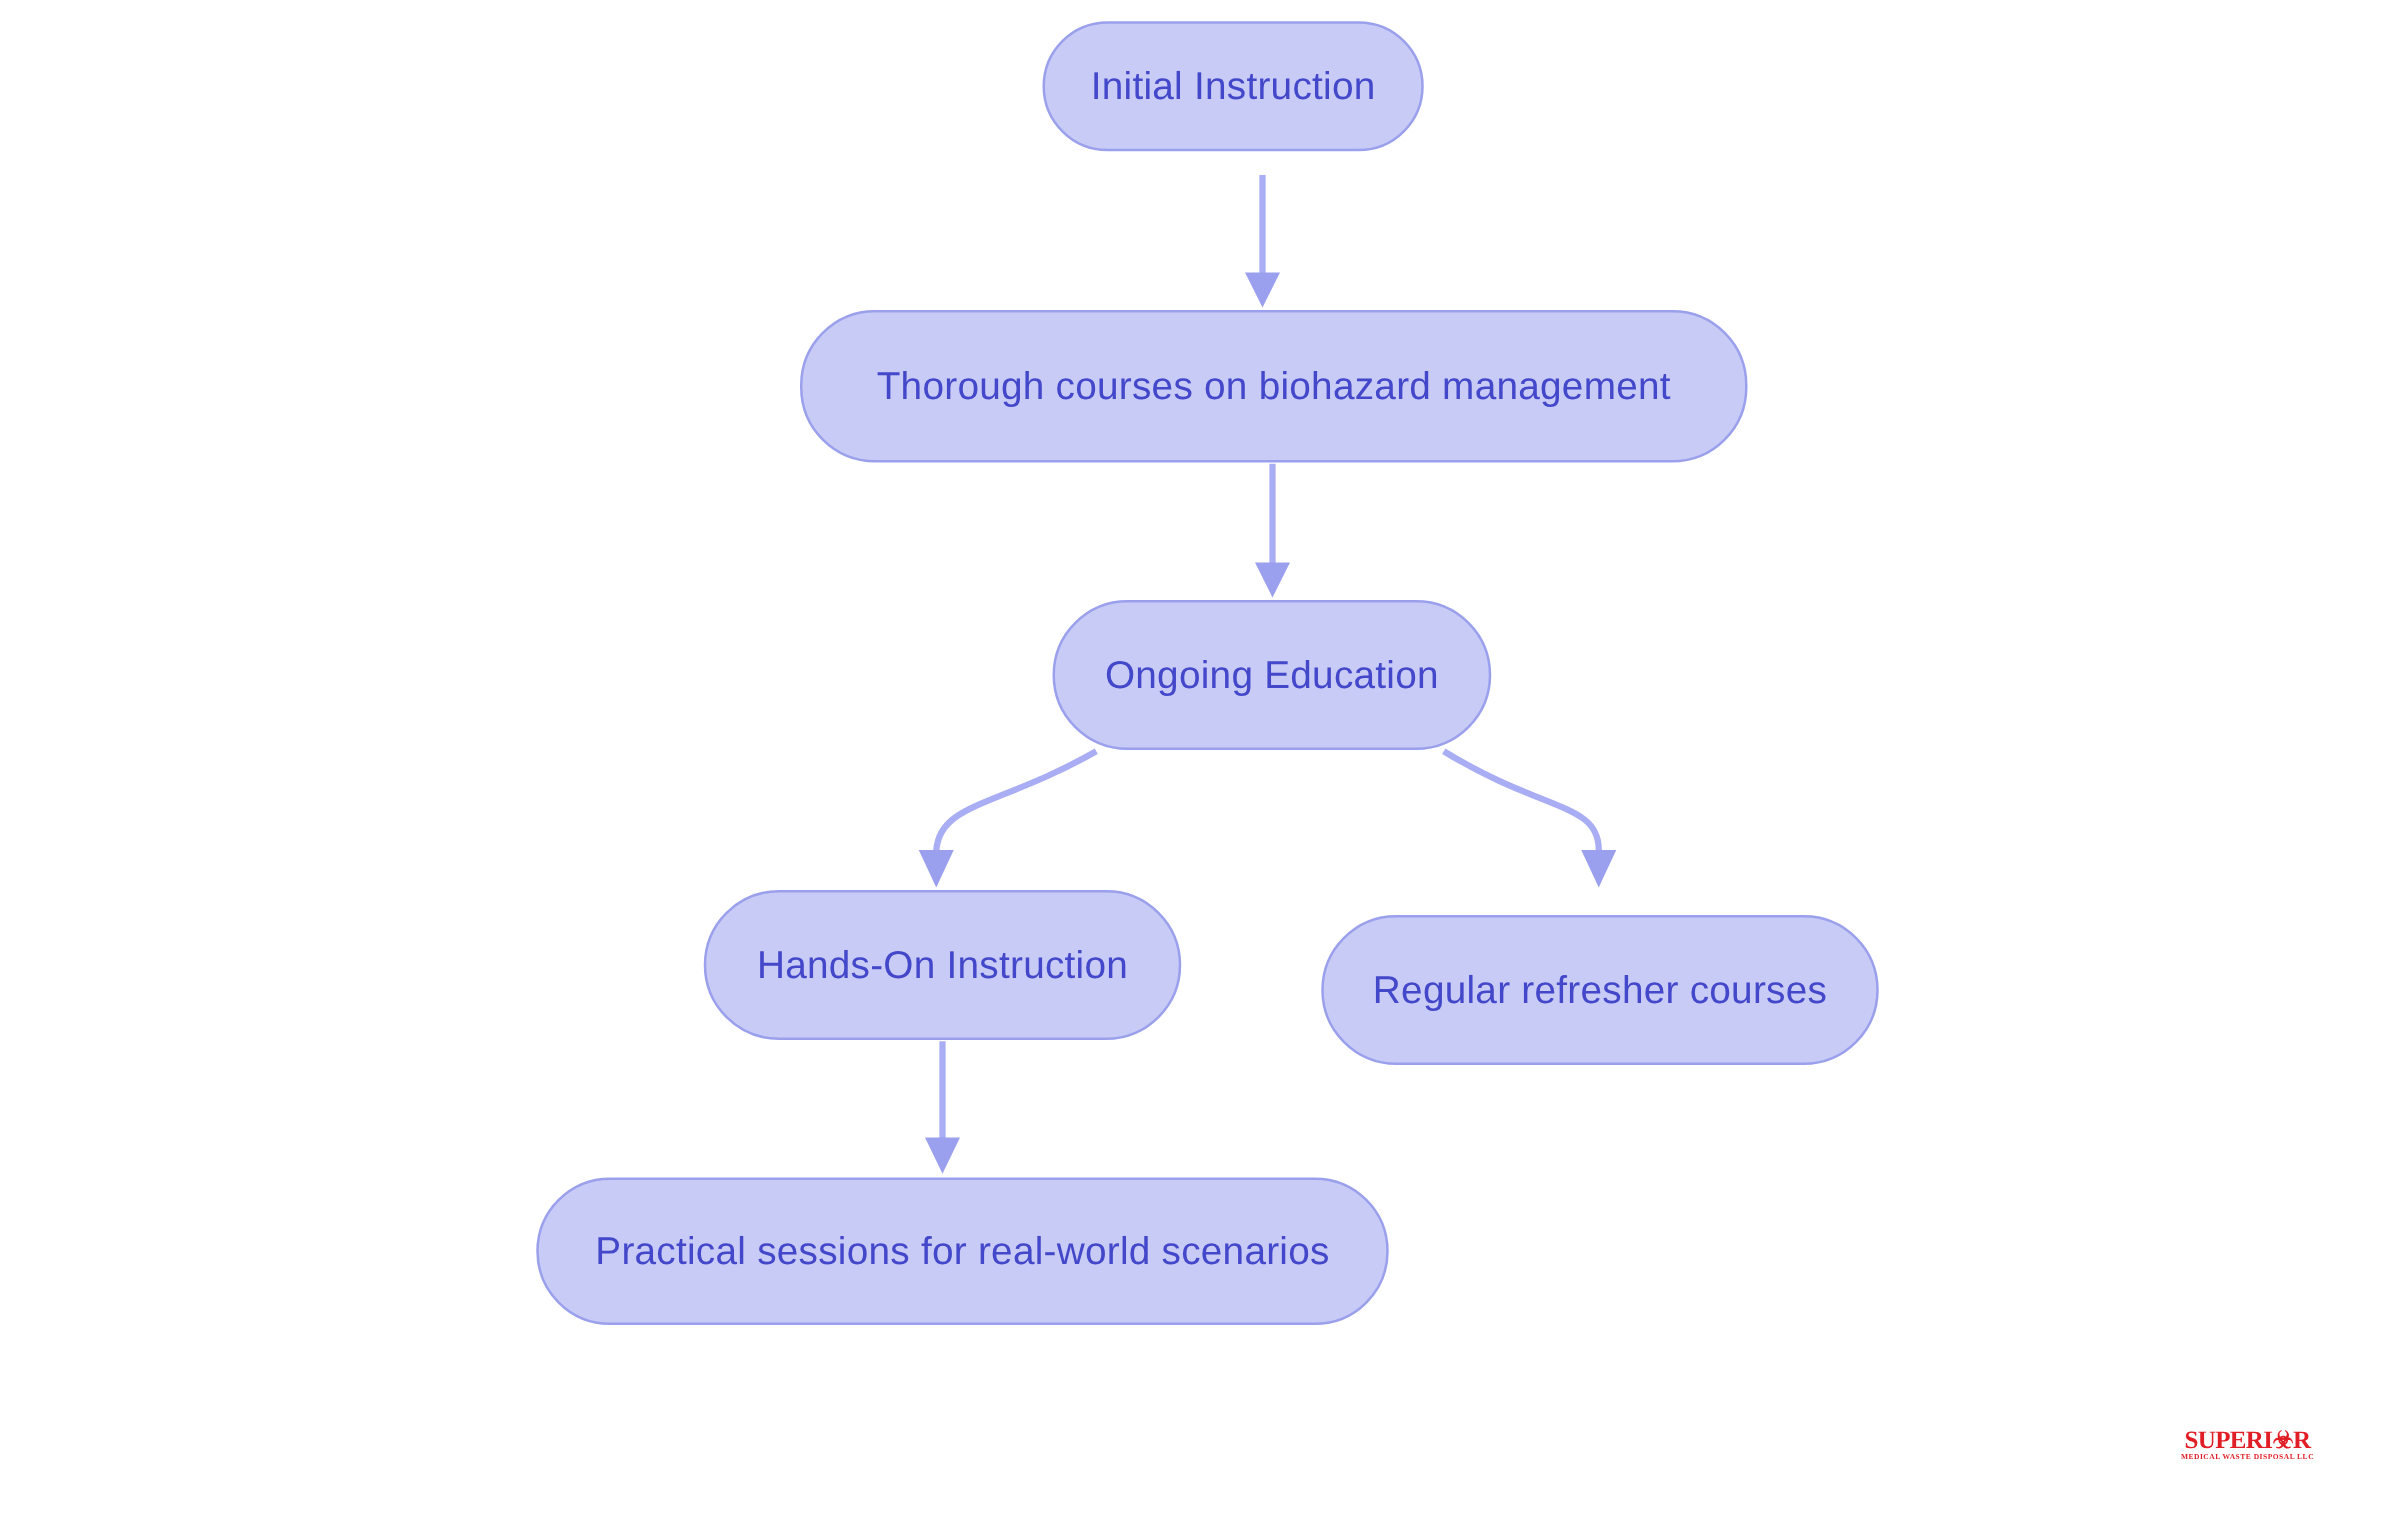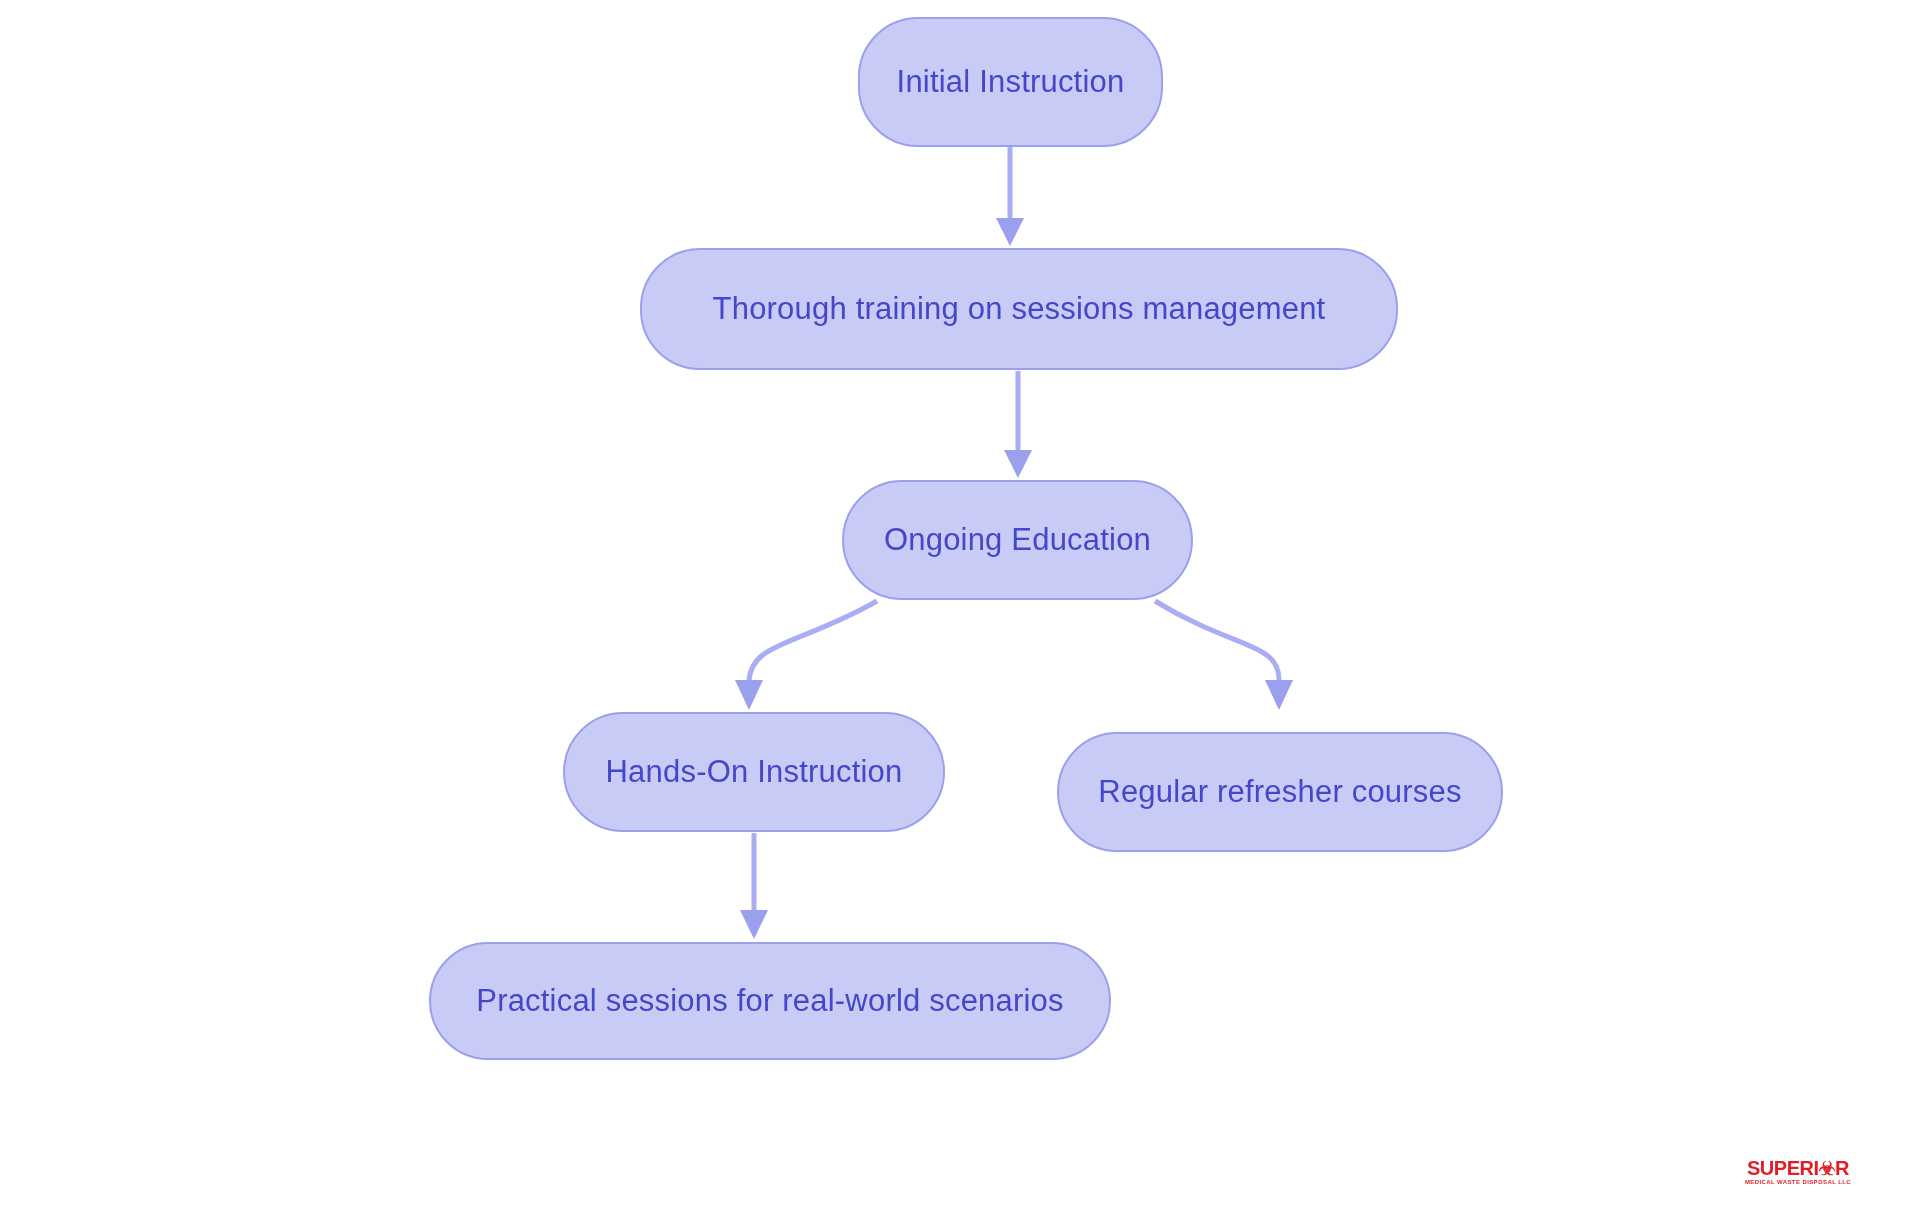--- a/index.html
+++ b/index.html
@@ -42,37 +42,36 @@
     justify-content: center;
     text-align: center;
   }
   .node .label {
     color: var(--node-text, #4347c9);
     font-size: 31px;
     letter-spacing: 0.2px;
     white-space: nowrap;
     padding: 0 20px;
   }
-  .n1 { left: 858px;  top: 17px;  width: 305px; height: 130px; justify-content: center; }
+  .n1 { left: 834px;  top: 17px;  width: 305px; height: 104px; justify-content: center; }
   .n2 { left: 640px;  top: 248px; width: 758px; height: 122px; }
   .n3 { left: 842px;  top: 480px; width: 351px; height: 120px; }
   .n4 { left: 563px;  top: 712px; width: 382px; height: 120px; }
   .n5 { left: 1057px; top: 732px; width: 446px; height: 120px; }
   .n6 { left: 429px;  top: 942px; width: 682px; height: 118px; }
 
   .logo {
     position: absolute;
     left: 1738px;
     top: 1142px;
     width: 120px;
     text-align: center;
     color: var(--logo-red, #e11d26);
     line-height: 1;
-    font-family: Liberation Sans, sans-serif;
-    margin-top: 16px;
+    font-family: Liberation Serif, serif;
   }
   .logo .main {
     font-weight: bold;
     font-size: 20px;
     letter-spacing: -0.5px;
     white-space: nowrap;
   }
   .logo .main .bio {
     font-size: 19px;
   }
@@ -105,21 +104,21 @@
 
     <path class="edge-shaft" d="M754 833 L754 911"></path>
     <polygon class="edge-head" points="740,910 768,910 754,939"></polygon>
   </svg>
 
   <div class="node n1">
     <span class="label">Initial Instruction</span>
   </div>
 
   <div class="node n2">
-    <span class="label">Thorough training on sessions management</span>
+    <span class="label">Thorough courses on biohazard management</span>
   </div>
 
   <div class="node n4">
     <span class="label">Hands-On Instruction</span>
   </div>
 
   <div class="node n3">
     <span class="label">Ongoing Education</span>
   </div>
 

